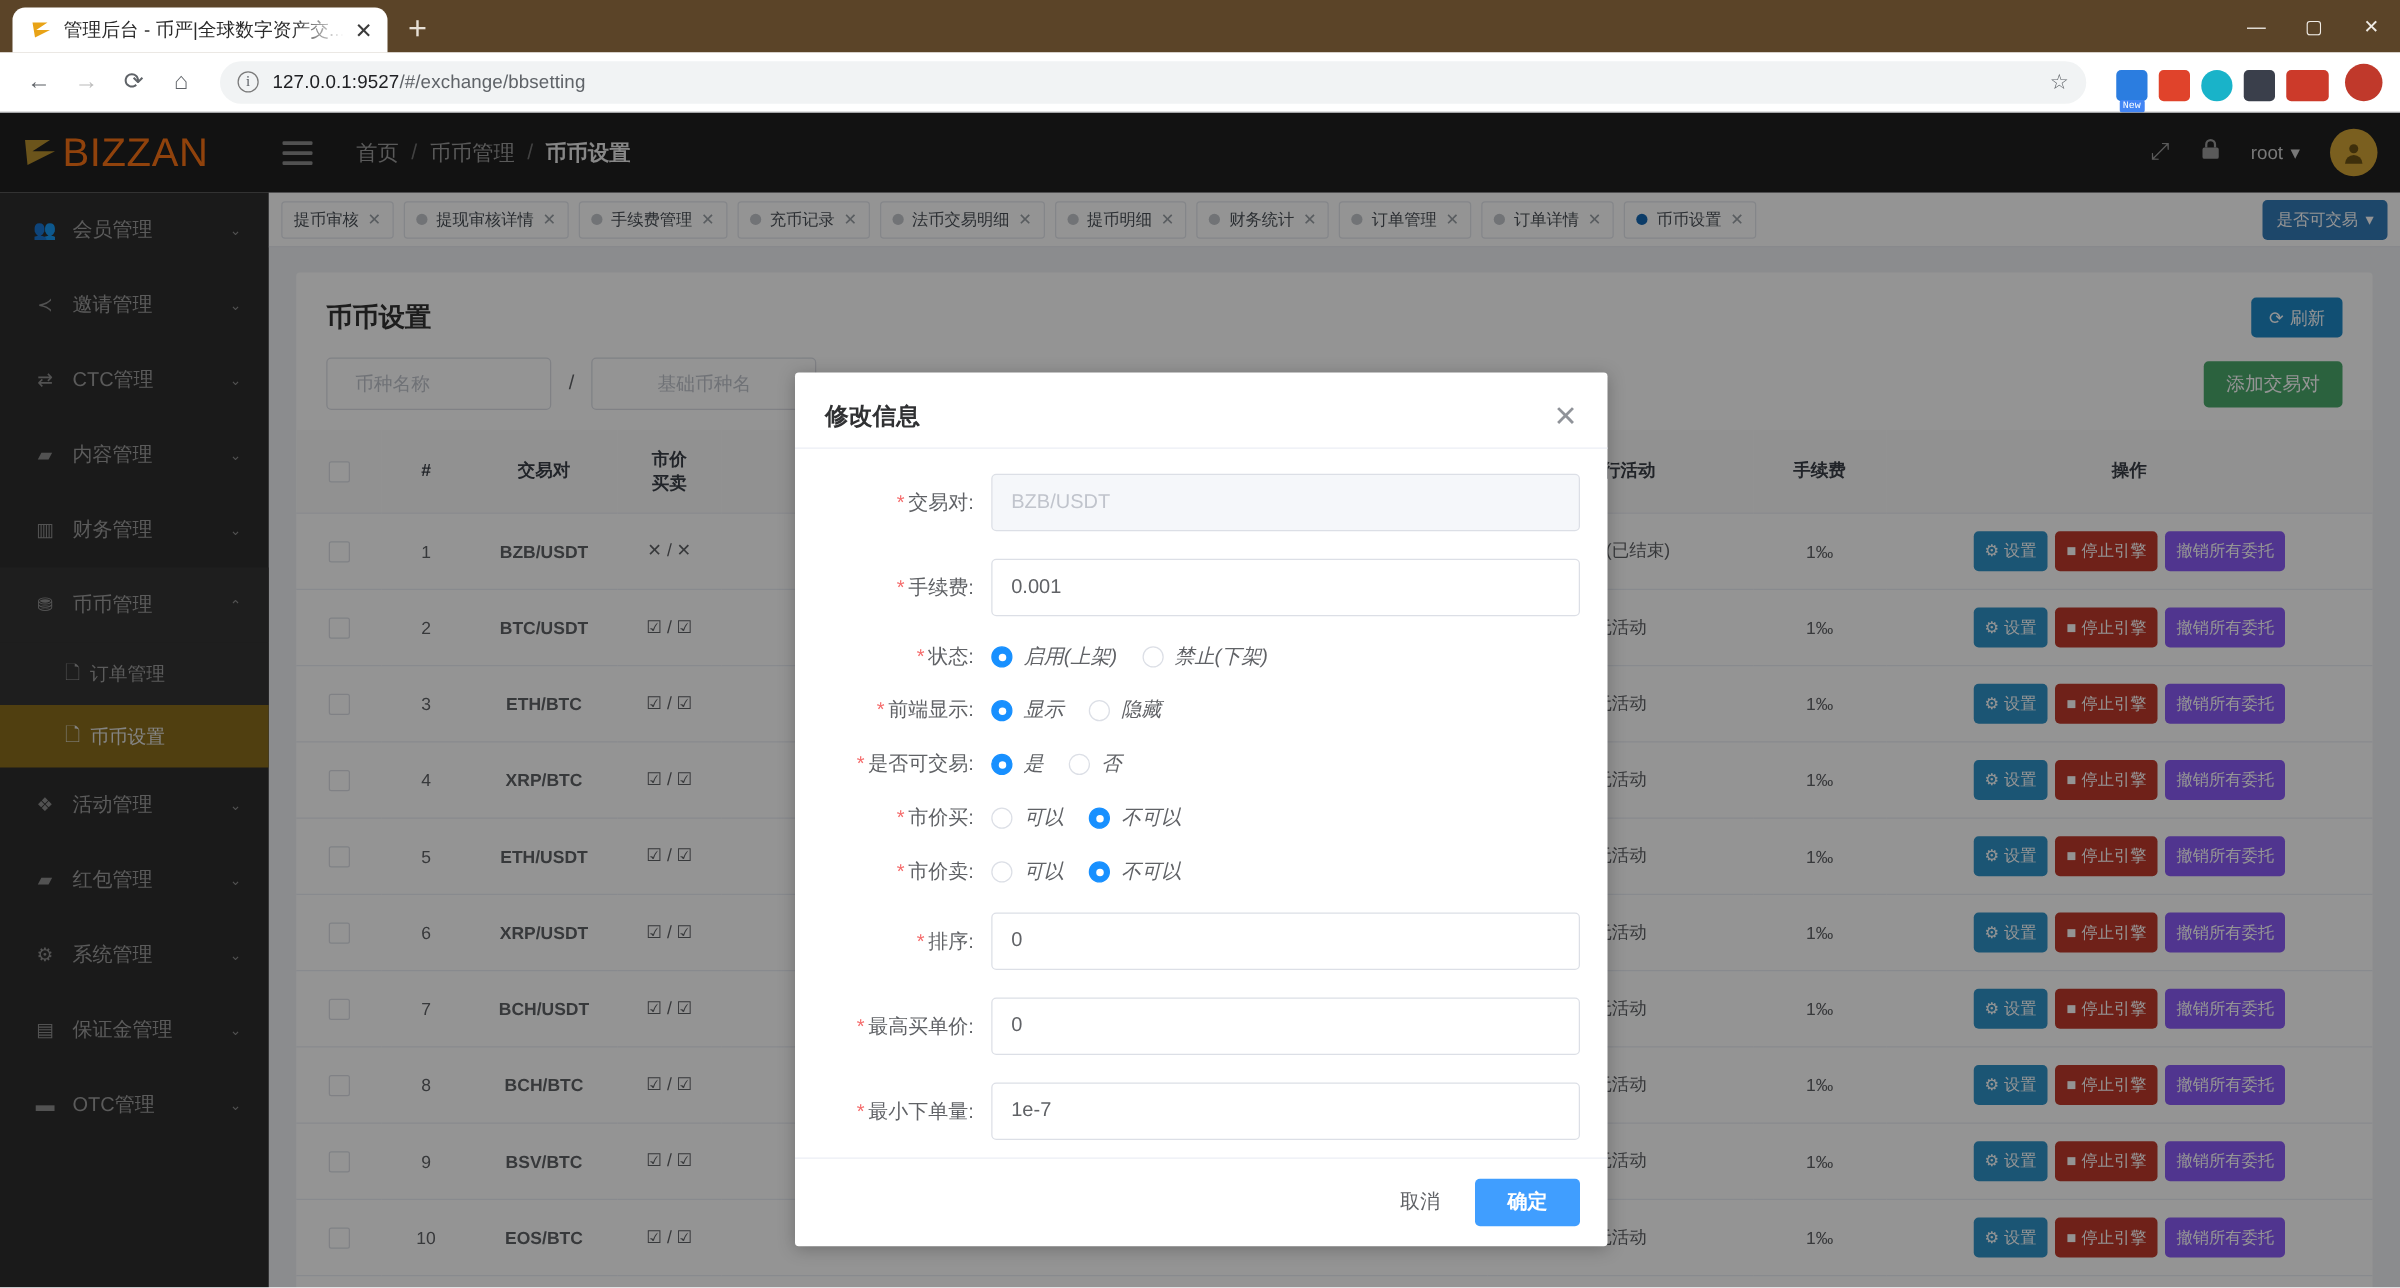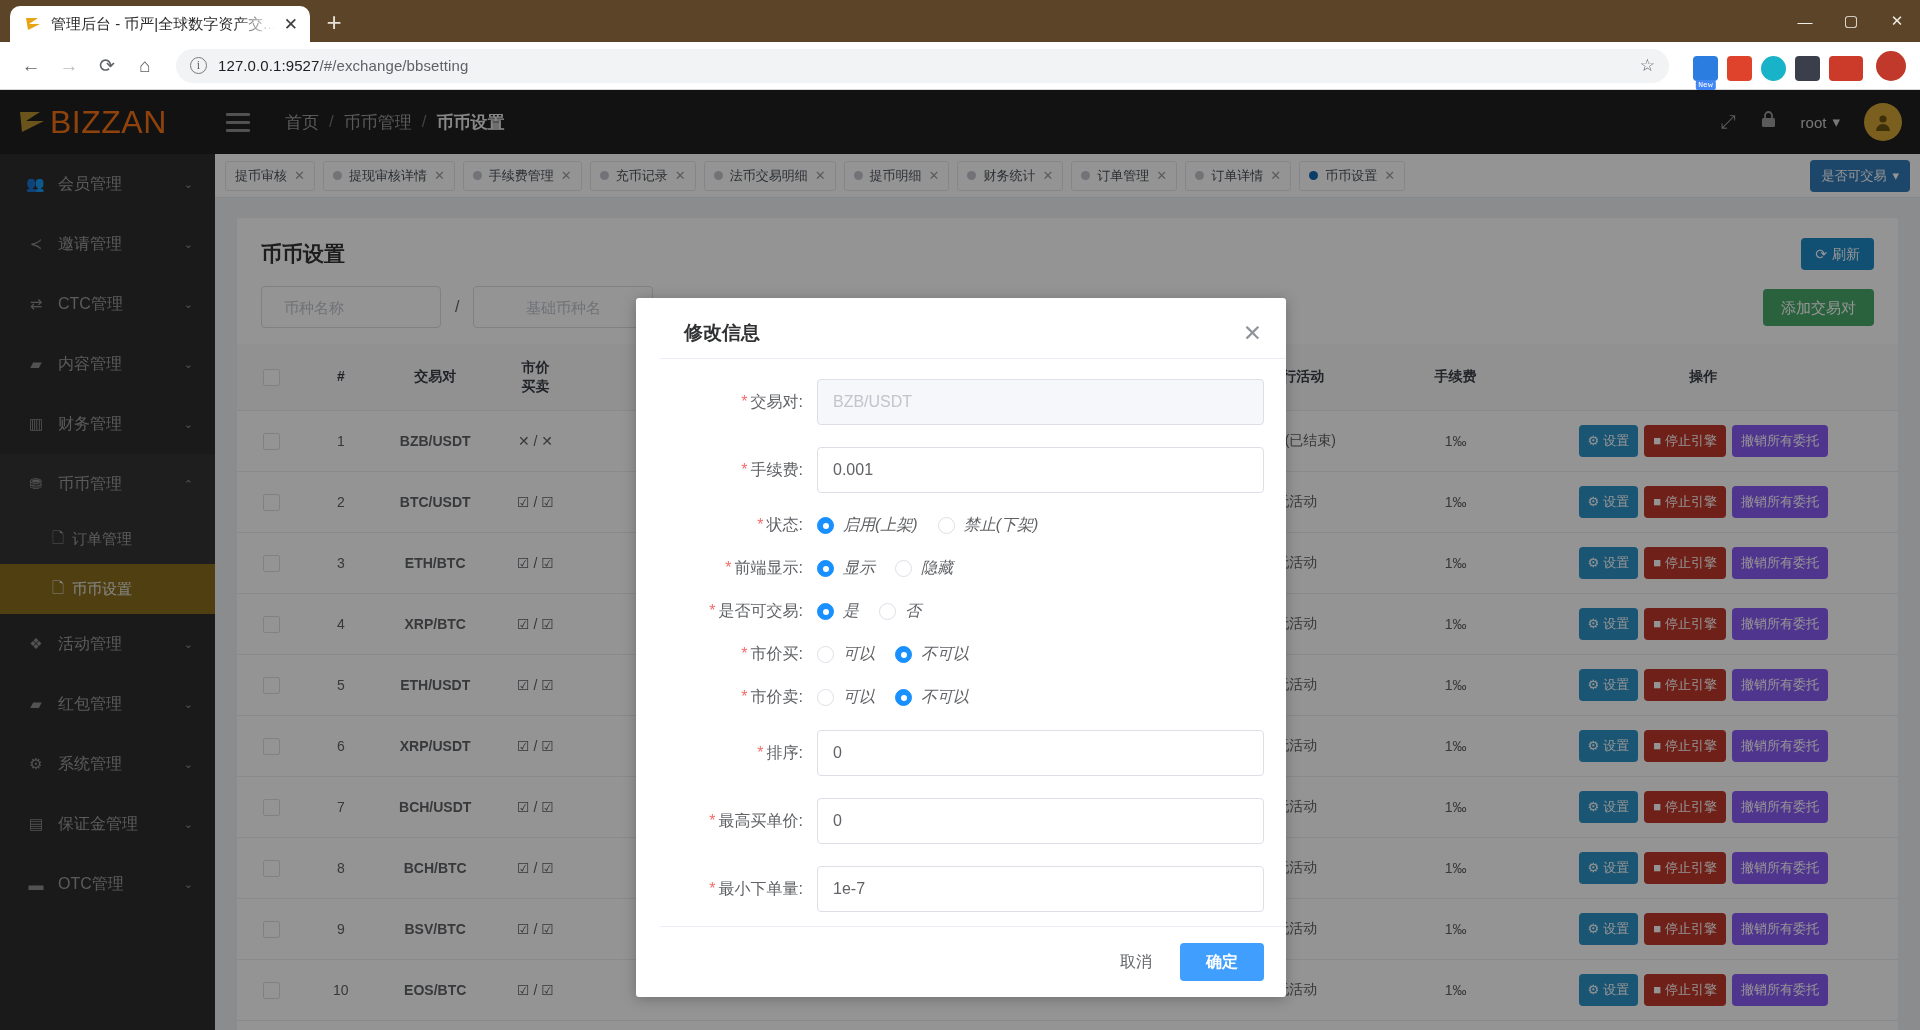--- a/index.html
+++ b/index.html
@@ -169,21 +169,21 @@
   .tag-opts {
     margin-left:auto; background:#337ab7; color:#fff; border-radius:4px; font-size:13px;
     padding:7px 11px; display:flex; align-items:center; gap:6px; cursor:pointer;
   }
 
   
   .overlay { position:absolute; left:0; top:0; width:1920px; height:940px;
              background:rgba(0,0,0,.42); z-index:50; }
   .modal {
     position:absolute; left:636px; top:208px; width:650px; background:#fff;
-    border-radius:3px; z-index:60; box-shadow:0 2px 14px rgba(0,0,0,.25);padding-left:24px;
+    border-radius:3px; z-index:60; box-shadow:0 2px 14px rgba(0,0,0,.25);
   }
   .modal-head { display:flex; align-items:center; padding:22px 24px 12px 24px; }
   .modal-title { font-size:19px; font-weight:bold; color:#303133; }
   .modal-x { margin-left:auto; font-size:23px; color:#909399; cursor:pointer; line-height:1;}
   .modal-body { padding:20px 22px 4px 22px; border-top:1px solid #ebeef5;
                 max-height:612px; overflow:hidden; }
   .frow { display:flex; align-items:center; margin-bottom:22px; }
   .flabel {
     width:135px; flex:0 0 135px; text-align:right; padding-right:14px;
     font-size:16px; color:#606266; white-space:nowrap;

